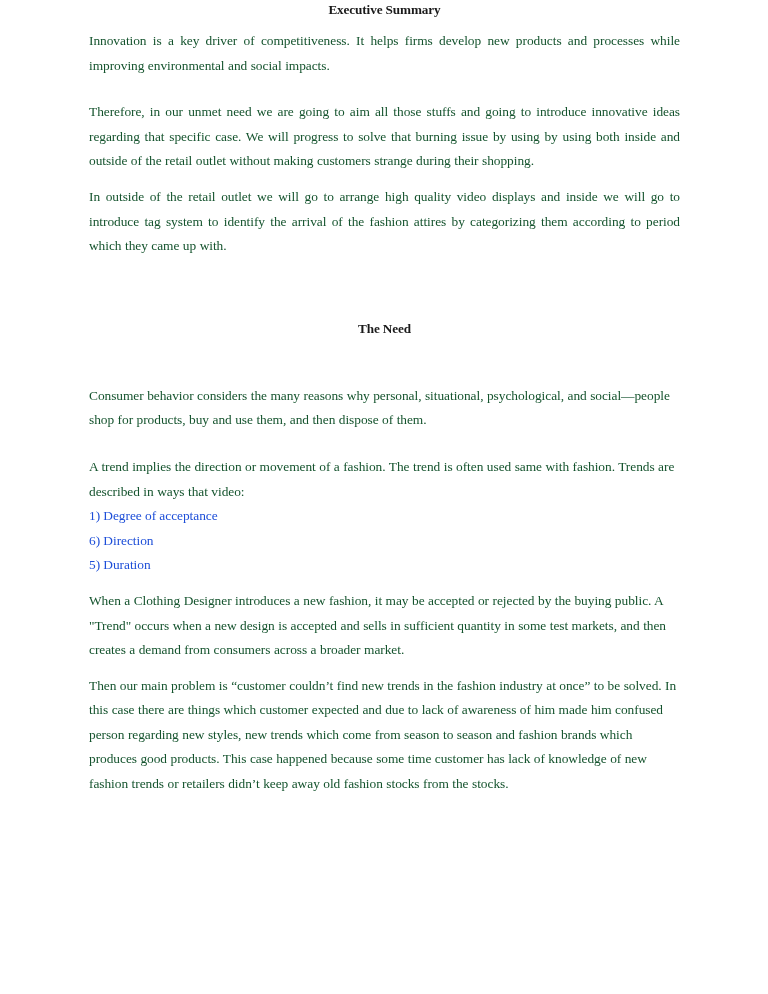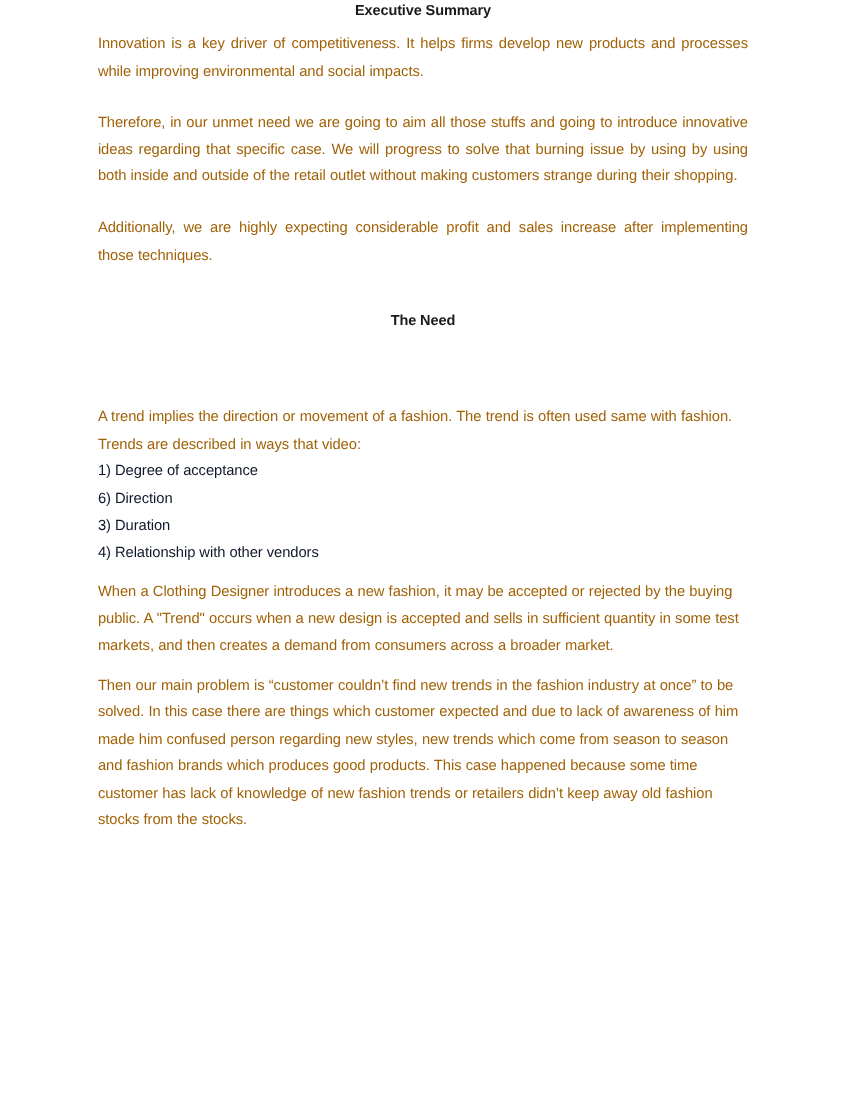--- a/index.html
+++ b/index.html
@@ -12,61 +12,62 @@
     font-family: "Liberation Sans", sans-serif;
     color: #231f20;
   }
   .page {
     position: relative;
     width: 749px;
     height: 994px;
     background: #ffffff;
     overflow: hidden;
     box-sizing: border-box;
+    font-family: Liberation Serif, serif;
   }
   .content {
     position: absolute;
     left: 89px;
     top: 0;
     width: 591px;
   }
   .heading {
     font-size: 13.2px;
     font-weight: bold;
     text-align: center;
     letter-spacing: -0.1px;
     color: #1a1a1a;
   }
   #heading-executive-summary {
     margin-top: 2px;
     margin-bottom: 0;
   }
   #heading-the-need {
-    margin-top: 4px;
+    margin-top: 16px;
     margin-bottom: 0;
   }
   .para {
     font-size: 13.4px;
     line-height: 24.6px;
-    color: #a16207;
+    color: #14532d;
     margin: 0;
     letter-spacing: -0.05px;
     word-spacing: 0.2px;
   }
   .para.justified {
     text-align: justify;
     text-justify: inter-word;
   }
   .para.left {
     text-align: left;
   }
   .list-line {
     font-size: 13.4px;
     line-height: 24.6px;
-    color: #0f172a;
+    color: #1d4ed8;
     margin: 0;
     text-align: left;
     letter-spacing: -0.05px;
   }
   .gap-para { height: 11px; }
   .spacer-exec-to-first { height: 11px; }
   .spacer-heading-top { height: 35px; }
   .spacer-heading-bottom { height: 47px; }
 </style>
 </head>
@@ -83,43 +84,43 @@
 
     <div class="gap-para"></div>
 
 
     <div class="gap-para"></div>
 
     <p class="para justified">Therefore, in our unmet need we are going to aim all those stuffs and going to introduce innovative ideas  regarding that specific case. We will progress to solve that burning issue by using by using both inside and outside of the retail outlet without making customers strange during their shopping.</p>
 
     <div class="gap-para"></div>
 
+    <p class="para justified">In outside of the retail outlet we will go to arrange high quality video displays and  inside we will go to introduce tag system to identify the arrival of the fashion attires by categorizing them according to period which they came up with.</p>
 
     <div class="gap-para"></div>
 
-    <p class="para justified">Additionally, we are highly expecting considerable profit and sales increase after implementing those techniques.</p>
 
     <div class="spacer-heading-top"></div>
 
     <h1 class="heading" id="heading-the-need">The Need</h1>
 
     <div class="spacer-heading-bottom"></div>
 
+    <p class="para left">Consumer behavior considers the many reasons why personal, situational, psychological, and social—people shop for products, buy and use them, and then dispose of them.</p>
 
     <div class="gap-para"></div>
 
 
     <div class="gap-para"></div>
 
     <p class="para left">A trend implies the direction or movement of a fashion. The trend is often used same with fashion. Trends are described in ways that video:</p>
 
     <div class="list-line">1) Degree of acceptance</div>
     <div class="list-line">6) Direction</div>
-    <div class="list-line">3) Duration</div>
-    <div class="list-line">4) Relationship with other vendors</div>
+    <div class="list-line">5) Duration</div>
 
     <div class="gap-para"></div>
 
     <p class="para left">When a Clothing Designer introduces a new fashion, it may be accepted or rejected by the buying public. A "Trend" occurs when a new design is accepted and sells in sufficient quantity in some test markets, and then creates a demand from consumers across a broader market.</p>
 
     <div class="gap-para"></div>
 
     <p class="para left">Then our main problem is “customer couldn’t find new trends in the fashion industry at once” to be  solved. In this case there are things which customer expected and due to lack of awareness of him made him confused person regarding new styles, new trends which come from season to season and fashion brands which produces good products.  This case happened because some time customer has lack of knowledge of new fashion trends or retailers didn’t keep away old fashion stocks from the stocks.</p>
 
   </div>

